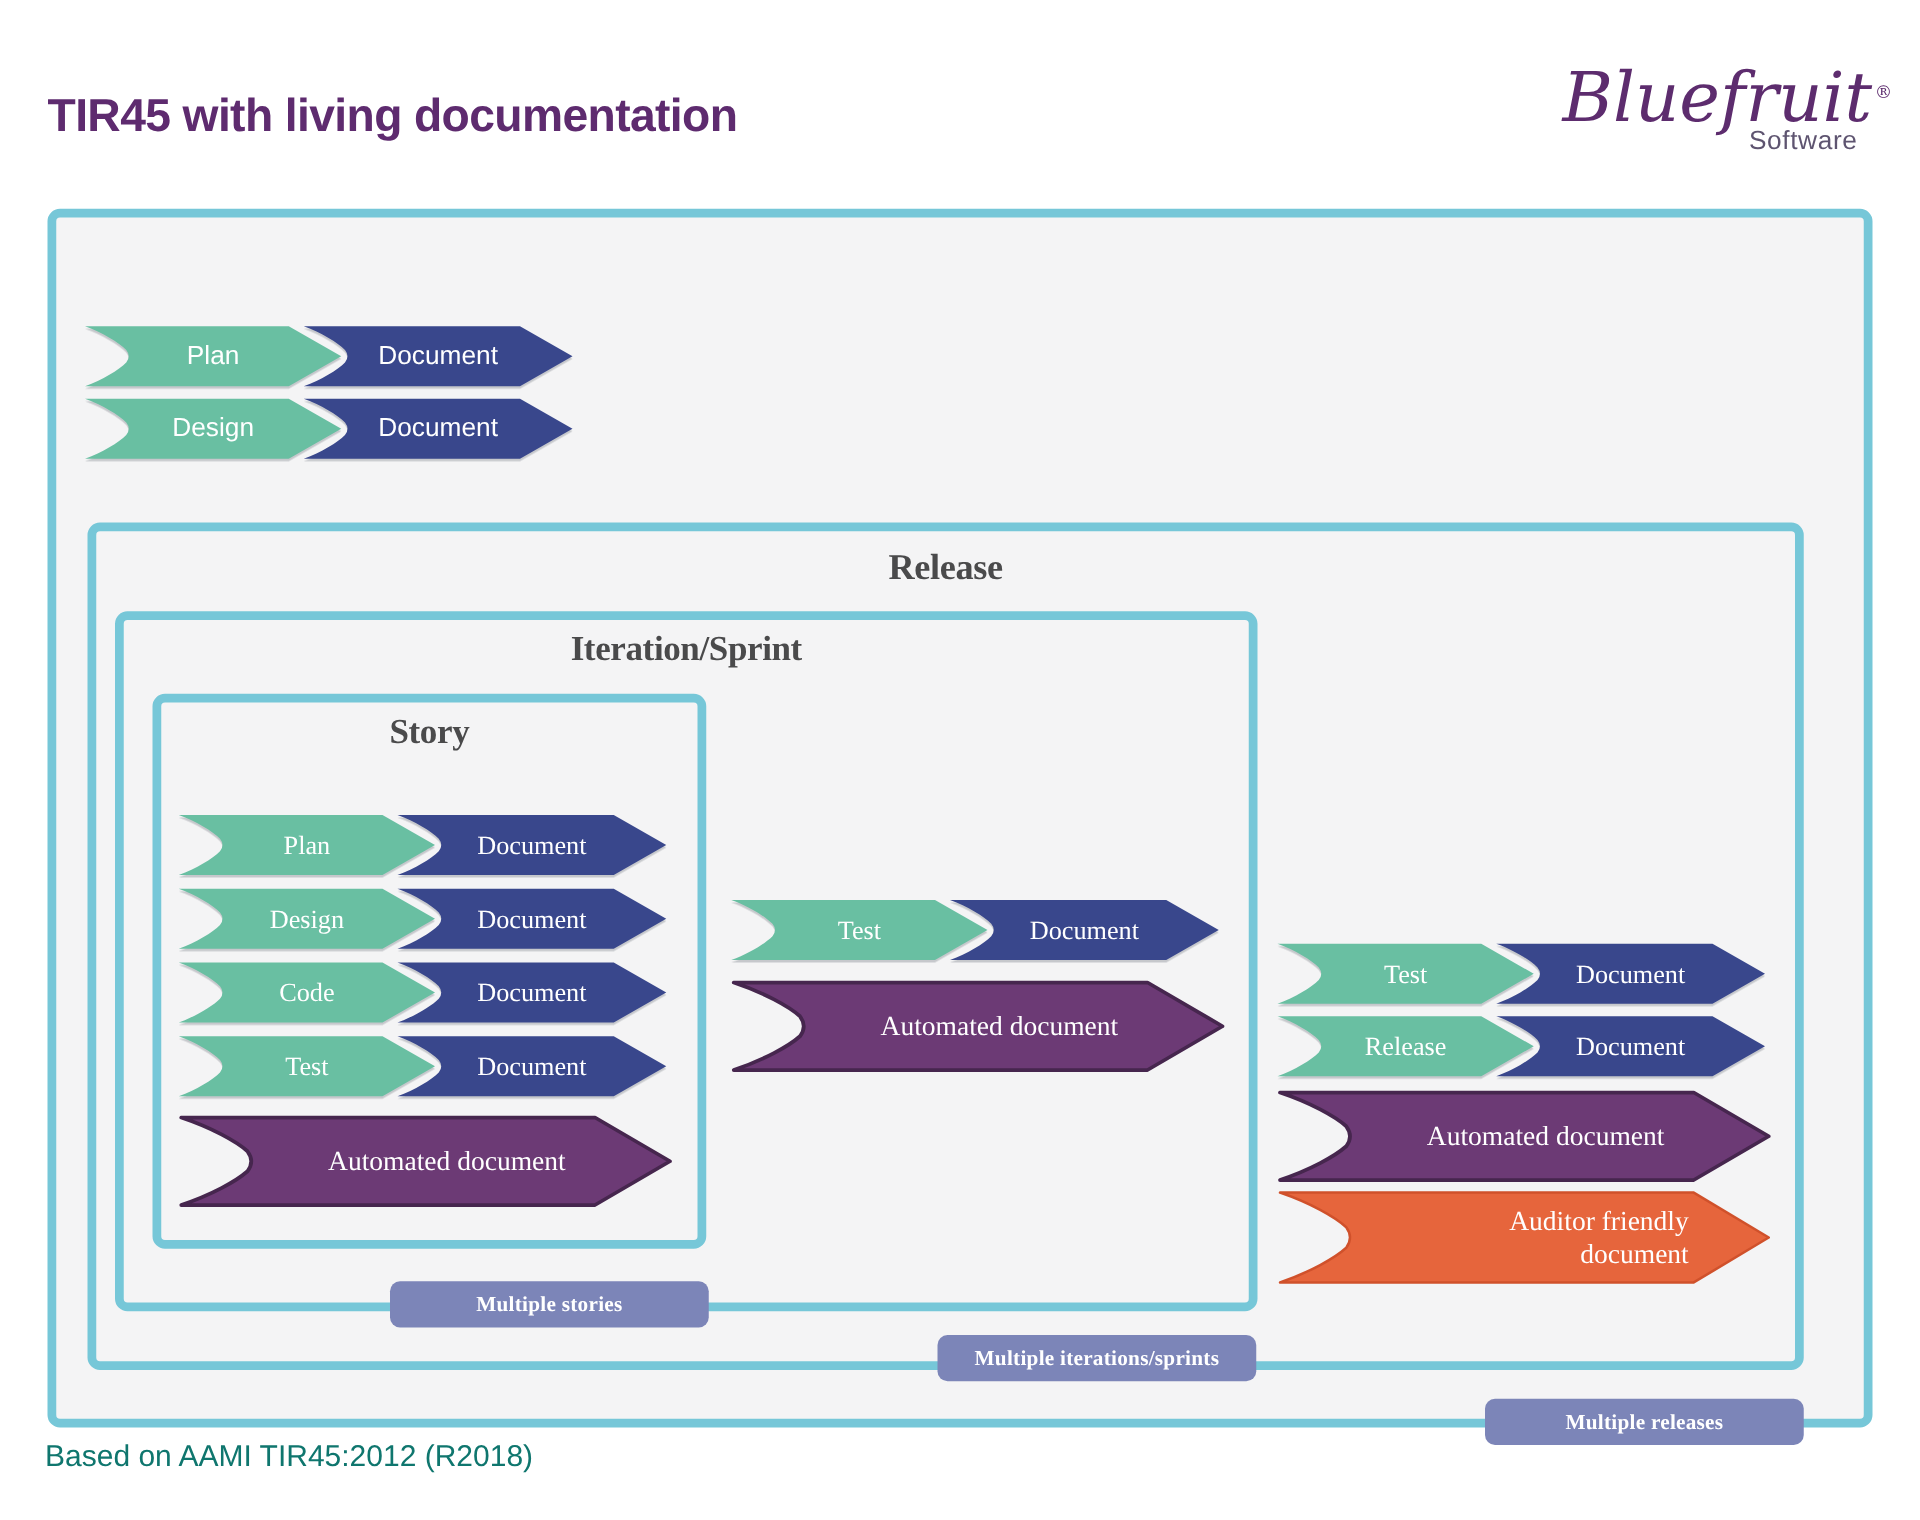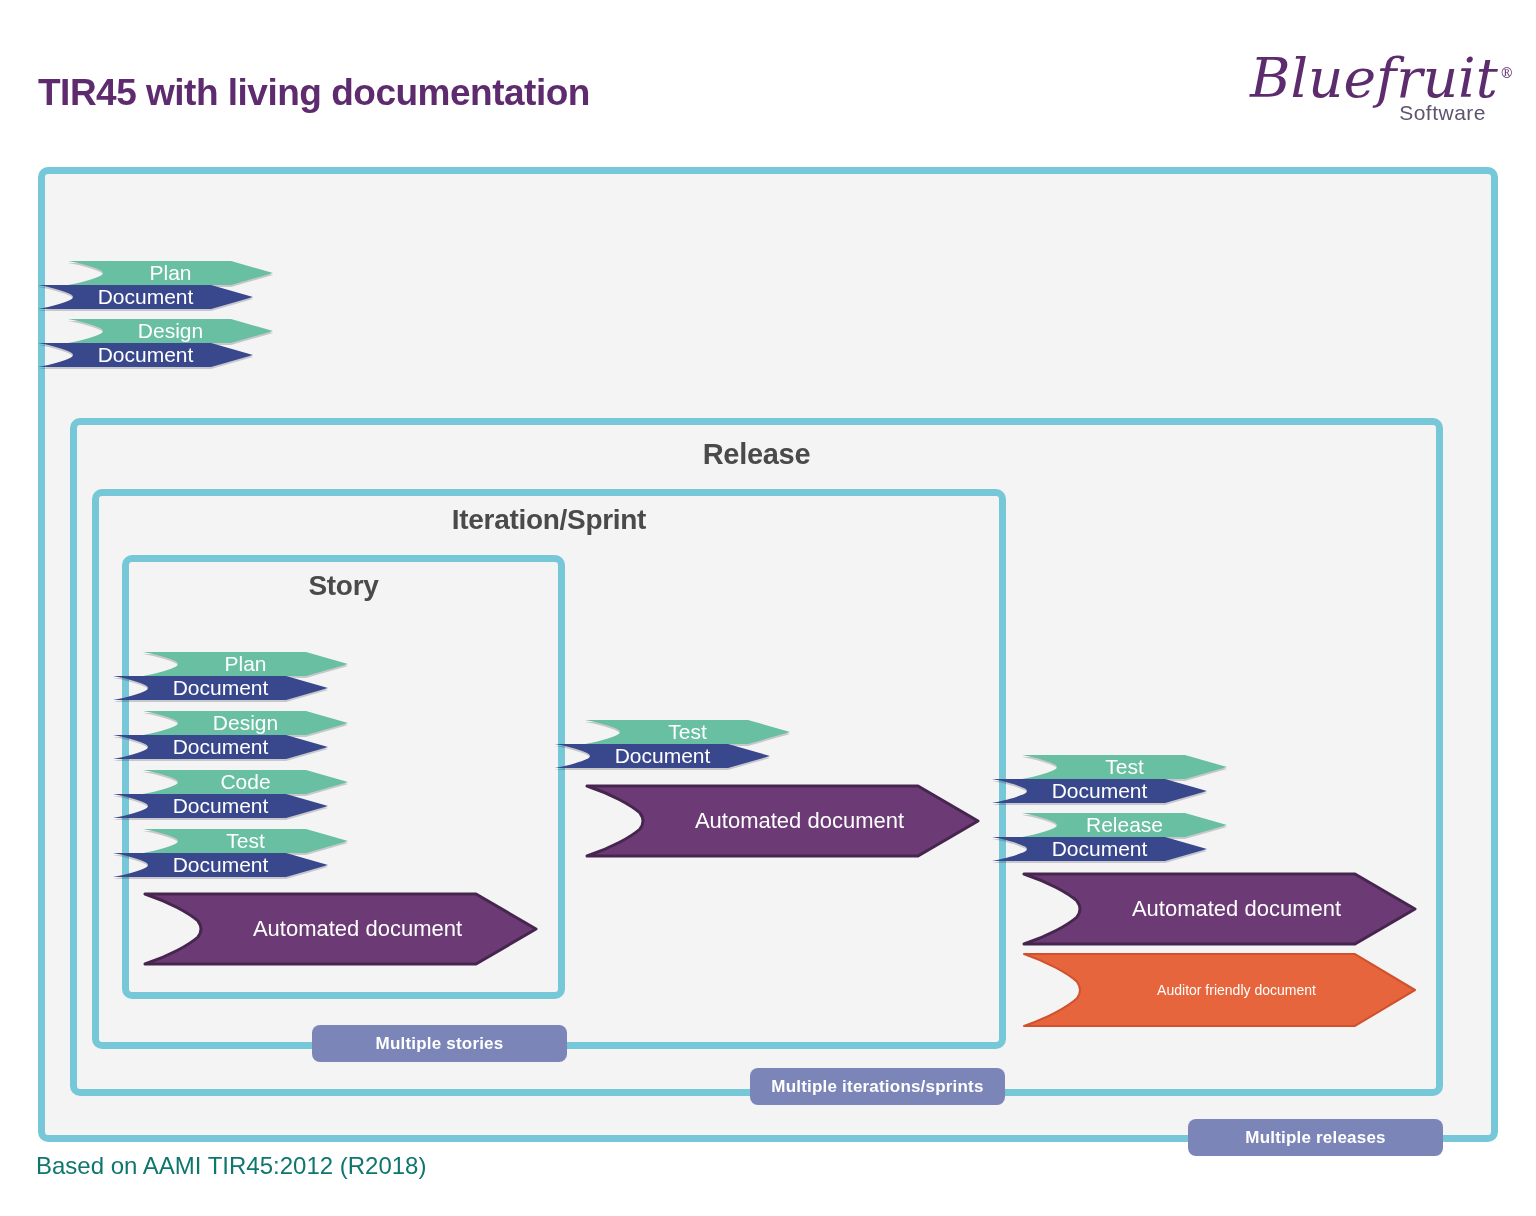--- a/index.html
+++ b/index.html
@@ -28,28 +28,28 @@
   .frame{
     position:absolute; border:7px solid #76C7D8; border-radius:10px;
     background:#F4F4F5;
   }
   .frame-label{
     position:absolute; left:0; right:0; text-align:center;
     font-weight:800; color:#4A4A4B; letter-spacing:-0.3px;
   }
   .frame-project{left:38px; top:167px; width:1446px; height:961px;}
   .frame-project>.frame-label{top:14px; font-size:30px;}
-  .frame-release{left:25px; top:244px; width:1359px; height:664px;}
+  .frame-release{left:25px; top:244px; width:1359px; height:664px;font-family:Liberation Serif, serif;}
   .frame-release>.frame-label{top:13px; font-size:29px;}
   .frame-iteration{left:15px; top:64px; width:900px; height:546px;}
   .frame-iteration>.frame-label{top:8px; font-size:28px;}
   .frame-story{left:23px; top:59px; width:429px; height:430px;}
   .frame-story>.frame-label{top:8px; font-size:28px;}
   
-  .pair{position:absolute; display:flex; height:48px;flex-direction:column;}
+  .pair{position:absolute; display:flex; height:48px;}
   .arrow{position:relative; height:48px;}
   .arrow .shape{
     position:absolute; left:0; top:0; width:100%; height:100%;
     overflow:visible; display:block;
   }
   .arrow.stage{width:205px;}
   .arrow.doc{width:215px; margin-left:-30px;}
   .stage .shape path{fill:#69BFA2;}
   .doc .shape path{fill:#39478C;}
   .stage .shape, .doc .shape{filter:drop-shadow(0 2px 0 rgba(35,45,60,0.22));}
@@ -57,21 +57,21 @@
     position:absolute; inset:0; display:flex; align-items:center; justify-content:center;
     color:#ffffff; font-size:21px; font-weight:400; white-space:nowrap;
   }
   .arrow.big{position:absolute; width:395px; height:74px;}
   .big .shape path{fill:#6C3A75; stroke:#46264E; stroke-width:3; stroke-linejoin:round;}
   .big .arrow-label{font-size:22px; padding-left:34px;}
   .arrow.auditor{height:76px;}
   .auditor .shape path{fill:#E6653C; stroke:#D0512B; stroke-width:2; stroke-linejoin:round;}
   .auditor .arrow-label{
     white-space:normal; text-align:right; line-height:1.2;
-    padding-left:100px; padding-right:66px; font-size:14px;
+    padding-left:100px; padding-right:66px; font-size:22px;
   }
   
   .badge{
     position:absolute; width:255px; height:37px; border-radius:8px;
     background:#7C85B8; color:#ffffff; font-weight:700; font-size:17px;
     display:flex; align-items:center; justify-content:center; letter-spacing:0.2px;margin-top:41px;
   }
   
   .footnote{
     position:absolute; left:36px; top:1152px;

